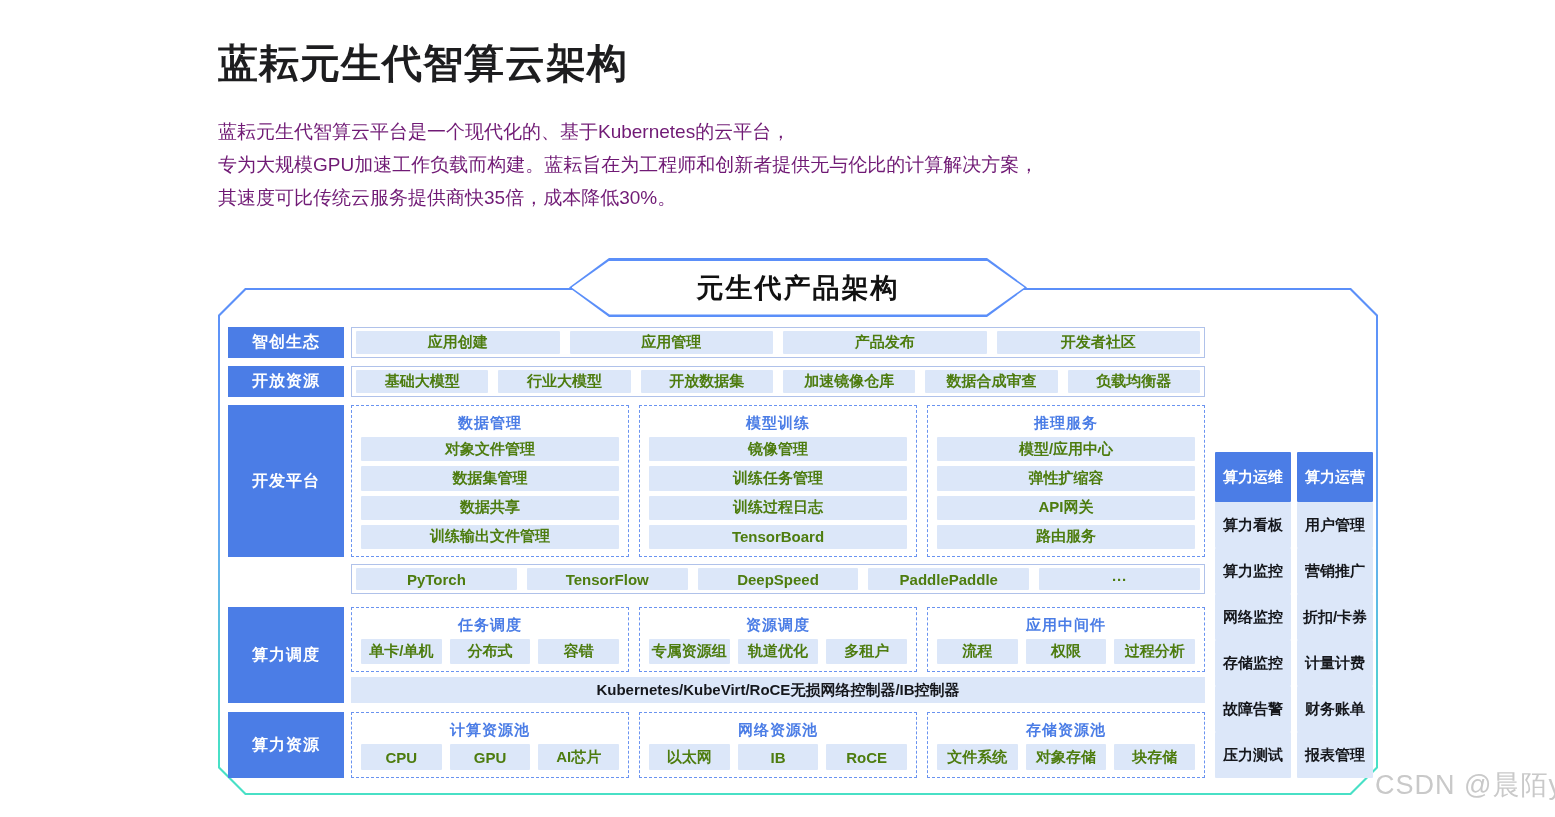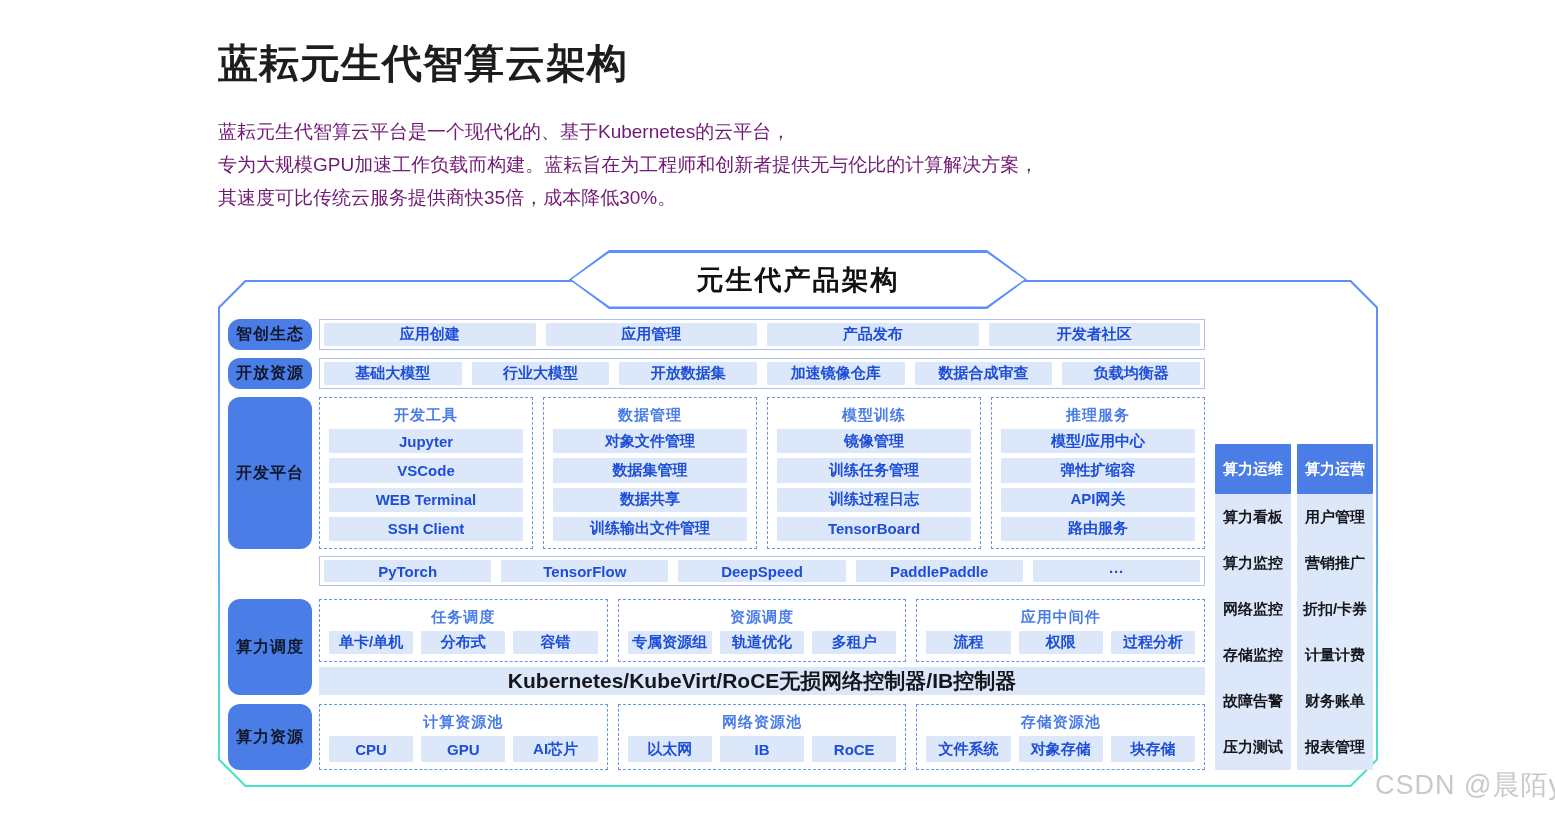--- a/index.html
+++ b/index.html
@@ -12,61 +12,61 @@
     --row-border:#b0c2ea;
   }
   *{box-sizing:border-box;margin:0;padding:0;}
   html,body{width:1555px;height:817px;background:#fff;overflow:hidden;
     font-family:"Liberation Sans","DejaVu Sans",sans-serif;position:relative;}
   
   .header{margin:36px 0 0 218px;width:1160px;}
   .page-title{font-size:40px;font-weight:700;color:#1d1d1f;letter-spacing:1px;}
   .desc{margin-top:24px;font-size:19px;line-height:33px;color:#701a75;}
   
-  .diagram{position:absolute;left:218px;top:280px;width:1160px;height:507px;}
+  .diagram{position:absolute;left:218px;top:288px;width:1160px;height:507px;}
   .dg-border{position:absolute;inset:0;
     background:linear-gradient(180deg,var(--gradient-top) 0%,#6aa6f5 45%,var(--gradient-bottom) 92%);
     clip-path:polygon(27px 0,calc(100% - 27px) 0,100% 27px,100% calc(100% - 27px),calc(100% - 27px) 100%,27px 100%,0 calc(100% - 27px),0 27px);}
   .dg-inner{position:absolute;inset:2px;background:#fff;
     clip-path:polygon(26px 0,calc(100% - 26px) 0,100% 26px,100% calc(100% - 26px),calc(100% - 26px) 100%,26px 100%,0 calc(100% - 26px),0 26px);}
   
   .banner{position:absolute;left:50%;transform:translateX(-50%);top:-30px;width:458px;height:59px;z-index:6;}
   .banner-hex{position:absolute;inset:0;background:var(--banner-border);
     clip-path:polygon(0 50%,40px 0,calc(100% - 40px) 0,100% 50%,calc(100% - 40px) 100%,40px 100%);}
   .banner-hex-in{position:absolute;inset:2.5px;background:#fff;
     clip-path:polygon(0 50%,38px 0,calc(100% - 38px) 0,100% 50%,calc(100% - 38px) 100%,38px 100%);
     display:flex;align-items:center;justify-content:center;}
   .banner-title{font-size:27px;font-weight:700;color:#111;letter-spacing:2px;}
   
   .content{position:absolute;left:10px;top:39px;width:1155px;height:451px;display:flex;z-index:3;}
   .main{width:977px;flex:none;display:flex;flex-direction:column;}
   .dg-row{display:flex;gap:7px;align-items:stretch;}
-  .dg-label{flex:none;width:84px;background:var(--accent-blue);color:#0f172a;font-size:16px;
-    font-weight:700;display:flex;align-items:center;justify-content:center;letter-spacing:1px;border-radius:12px;}
+  .dg-label{flex:none;width:116px;background:var(--accent-blue);color:#ffffff;font-size:16px;
+    font-weight:700;display:flex;align-items:center;justify-content:center;letter-spacing:1px;border-radius:0;}
   .dg-label.spacer{visibility:hidden;background:none;}
   .dg-body{flex:1;min-width:0;}
   .box-row{height:100%;border:1px solid var(--row-border);background:#fff;padding:3px 4px;display:flex;gap:10px;}
   .cell{flex:1;background:var(--light-box);display:flex;align-items:center;justify-content:center;
-    font-size:15px;font-weight:600;color:#1d4ed8;white-space:nowrap;border-radius:1px;}
+    font-size:15px;font-weight:600;color:#4d7c0f;white-space:nowrap;border-radius:1px;}
   .r-eco{height:31px;margin-bottom:8px;}
   .r-open{height:31px;margin-bottom:8px;}
   .r-dev{height:152px;margin-bottom:7px;}
   .r-fw{height:30px;margin-bottom:13px;}
   .r-sched{height:96px;margin-bottom:9px;}
   .r-res{height:66px;}
   .groups{display:flex;gap:10px;height:100%;}
   .group{flex:1;min-width:0;border:1px dashed var(--dashed-border);padding:4px 9px 7px;display:flex;flex-direction:column;}
   .group-title{flex:none;height:25px;line-height:25px;text-align:center;color:var(--accent-blue);
     font-size:15px;font-weight:700;letter-spacing:1px;}
   .v-items{flex:1;display:flex;flex-direction:column;gap:5px;margin-top:2px;}
   .h-items{flex:1;display:flex;gap:8px;margin-top:2px;}
   .sched-body{display:flex;flex-direction:column;height:100%;}
   .sched-groups{height:65px;}
   .base-bar{margin-top:5px;flex:1;background:var(--light-box);display:flex;align-items:center;
-    justify-content:center;font-size:21px;font-weight:600;color:#15171c;}
+    justify-content:center;font-size:15px;font-weight:600;color:#15171c;}
   
   .right-cols{margin-left:10px;display:flex;gap:6px;}
   .rcol{width:76px;display:flex;flex-direction:column;justify-content:flex-end;}
   .rcell{height:46px;background:var(--light-box);display:flex;align-items:center;justify-content:center;
     font-size:15px;font-weight:600;color:#15171c;white-space:nowrap;border-radius:1px;}
   .rcell.rhead{height:50px;background:var(--accent-blue);color:#fff;font-weight:700;}
   
   .watermark{position:absolute;right:-8px;bottom:14px;font-size:27px;color:#c9c9c9;z-index:10;letter-spacing:1px;}
 </style>
 </head>
@@ -118,29 +118,20 @@
             <div class="cell">数据合成审查</div>
             <div class="cell">负载均衡器</div>
           </div>
         </div>
       </div>
 
       <div class="dg-row r-dev">
         <div class="dg-label">开发平台</div>
         <div class="dg-body">
           <div class="groups">
-            <div class="group">
-              <div class="group-title">开发工具</div>
-              <div class="v-items">
-                <div class="cell">Jupyter</div>
-                <div class="cell">VSCode</div>
-                <div class="cell">WEB Terminal</div>
-                <div class="cell">SSH Client</div>
-              </div>
-            </div>
             <div class="group">
               <div class="group-title">数据管理</div>
               <div class="v-items">
                 <div class="cell">对象文件管理</div>
                 <div class="cell">数据集管理</div>
                 <div class="cell">数据共享</div>
                 <div class="cell">训练输出文件管理</div>
               </div>
             </div>
             <div class="group">

